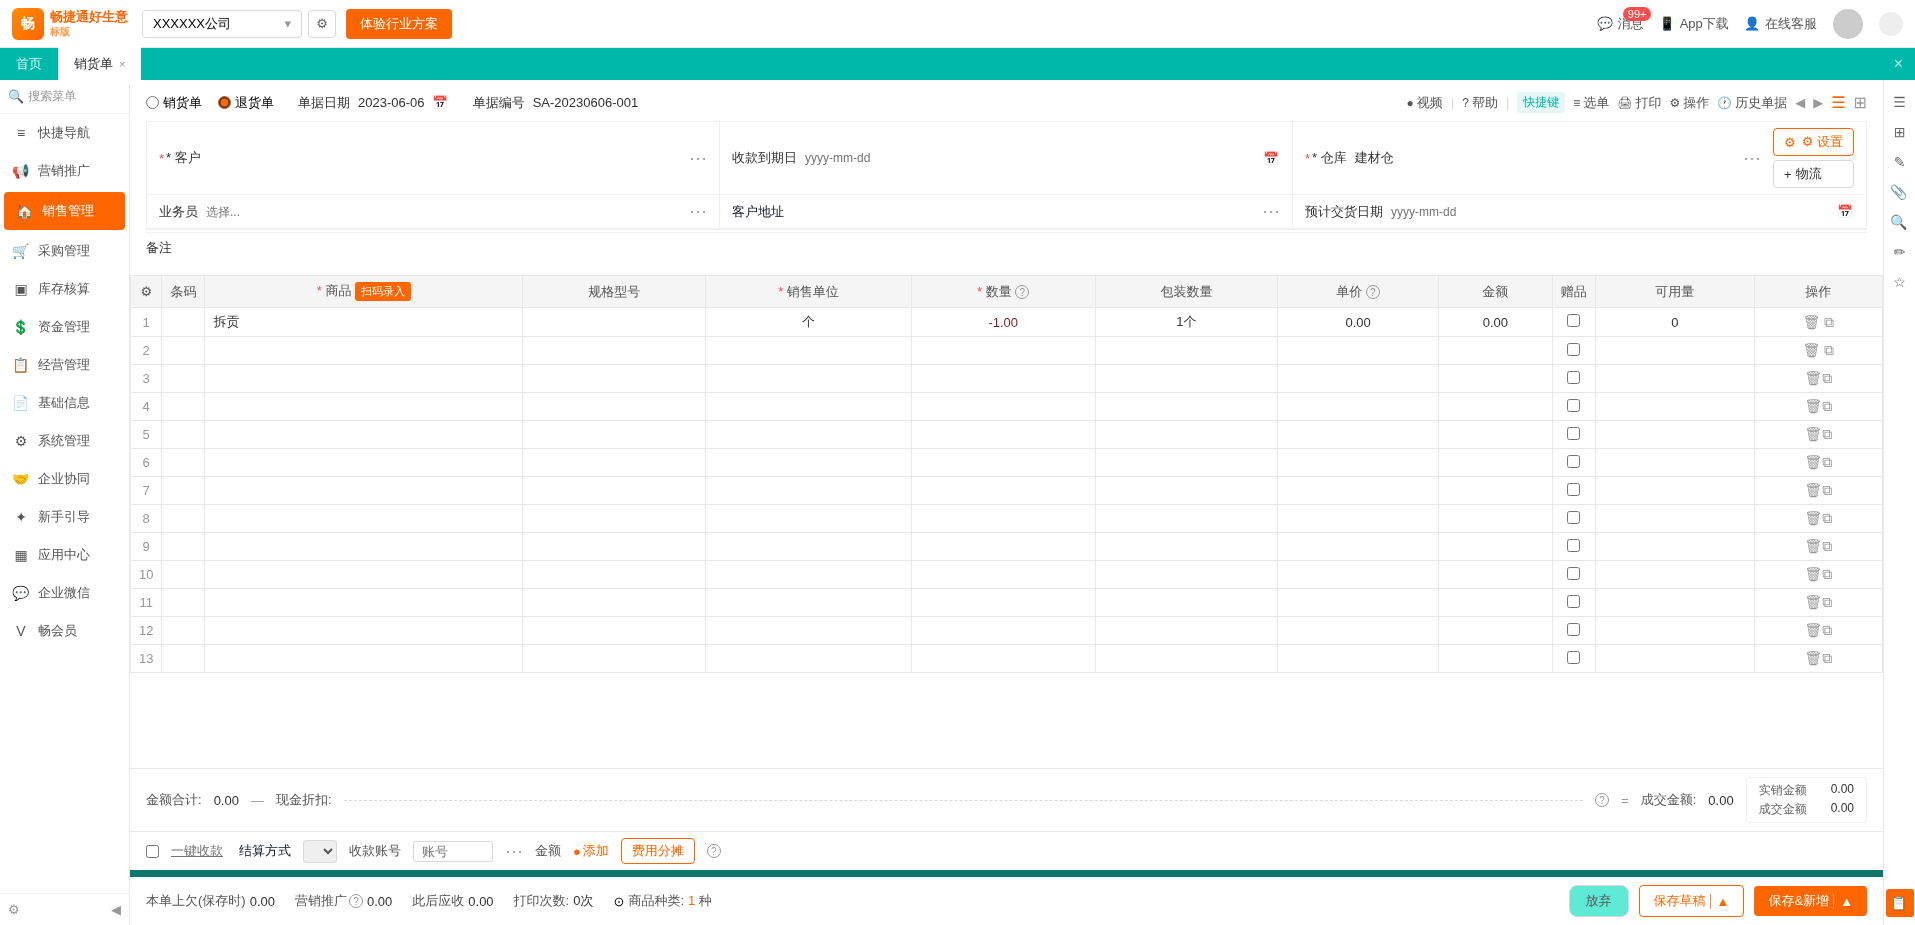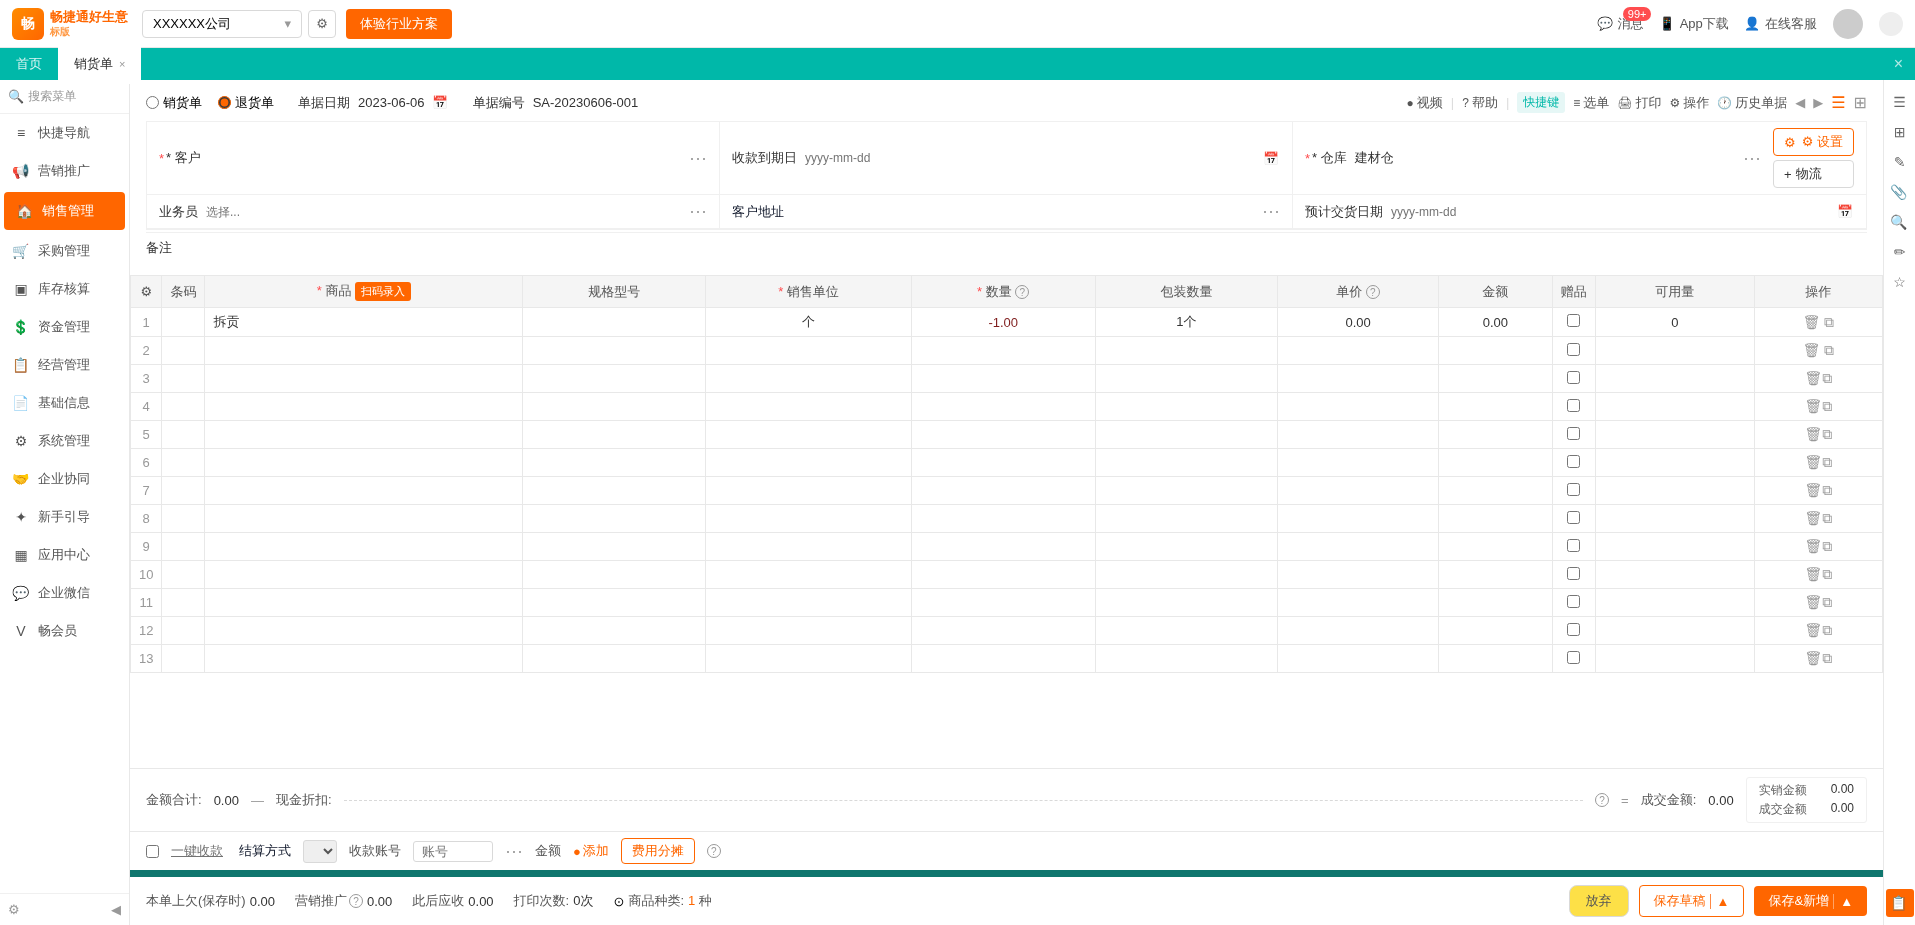--- a/index.html
+++ b/index.html
@@ -60,21 +60,21 @@
 
     
     .payment-row { background: white; padding: 6px 16px; border-top: 1px solid #e8e8e8; display: flex; align-items: center; gap: 12px; flex-shrink: 0; }
     .add-btn { color: #ff6600; cursor: pointer; display: flex; align-items: center; gap: 2px; }
     .fee-btn { background: white; border: 1px solid #ff6600; color: #ff6600; border-radius: 4px; padding: 3px 10px; cursor: pointer; }
 
     
     .status-bar { background: white; padding: 8px 16px; border-top: 7px solid #0f766e; display: flex; align-items: center; flex-shrink: 0; }
     .status-item { display: flex; align-items: center; gap: 4px; margin-right: 20px; }
     .action-buttons { margin-left: auto; display: flex; align-items: center; gap: 10px; }
-    .discard-btn { background: #fde047; border: 1px solid #d9d9d9; color: #555; border-radius: 8px; padding: 6px 16px; cursor: pointer; }
+    .discard-btn { background: #5eead4; border: 1px solid #d9d9d9; color: #555; border-radius: 8px; padding: 6px 16px; cursor: pointer; }
     .save-draft-btn { background: white; border: 1px solid #ff6600; color: #ff6600; border-radius: 4px; padding: 6px 14px; cursor: pointer; display: flex; align-items: center; gap: 4px; }
     .save-new-btn { background: #ff6600; border: none; color: white; border-radius: 4px; padding: 6px 14px; cursor: pointer; display: flex; align-items: center; gap: 4px; }
     .split-arrow { border-left: 1px solid rgba(255,255,255,0.4); padding-left: 6px; }
 
     
     .right-panel { width: 32px; background: white; border-left: 1px solid #e8e8e8; display: flex; flex-direction: column; align-items: center; gap: 2px; padding: 8px 0; flex-shrink: 0; }
     .right-panel-btn { width: 28px; height: 28px; display: flex; align-items: center; justify-content: center; cursor: pointer; color: #666; border-radius: 3px; font-size: 14px; }
     .right-panel-btn.active { background: #ff6600; color: white; }
 
     .content-wrapper { flex: 1; display: flex; flex-direction: column; overflow: hidden; position: relative; }

